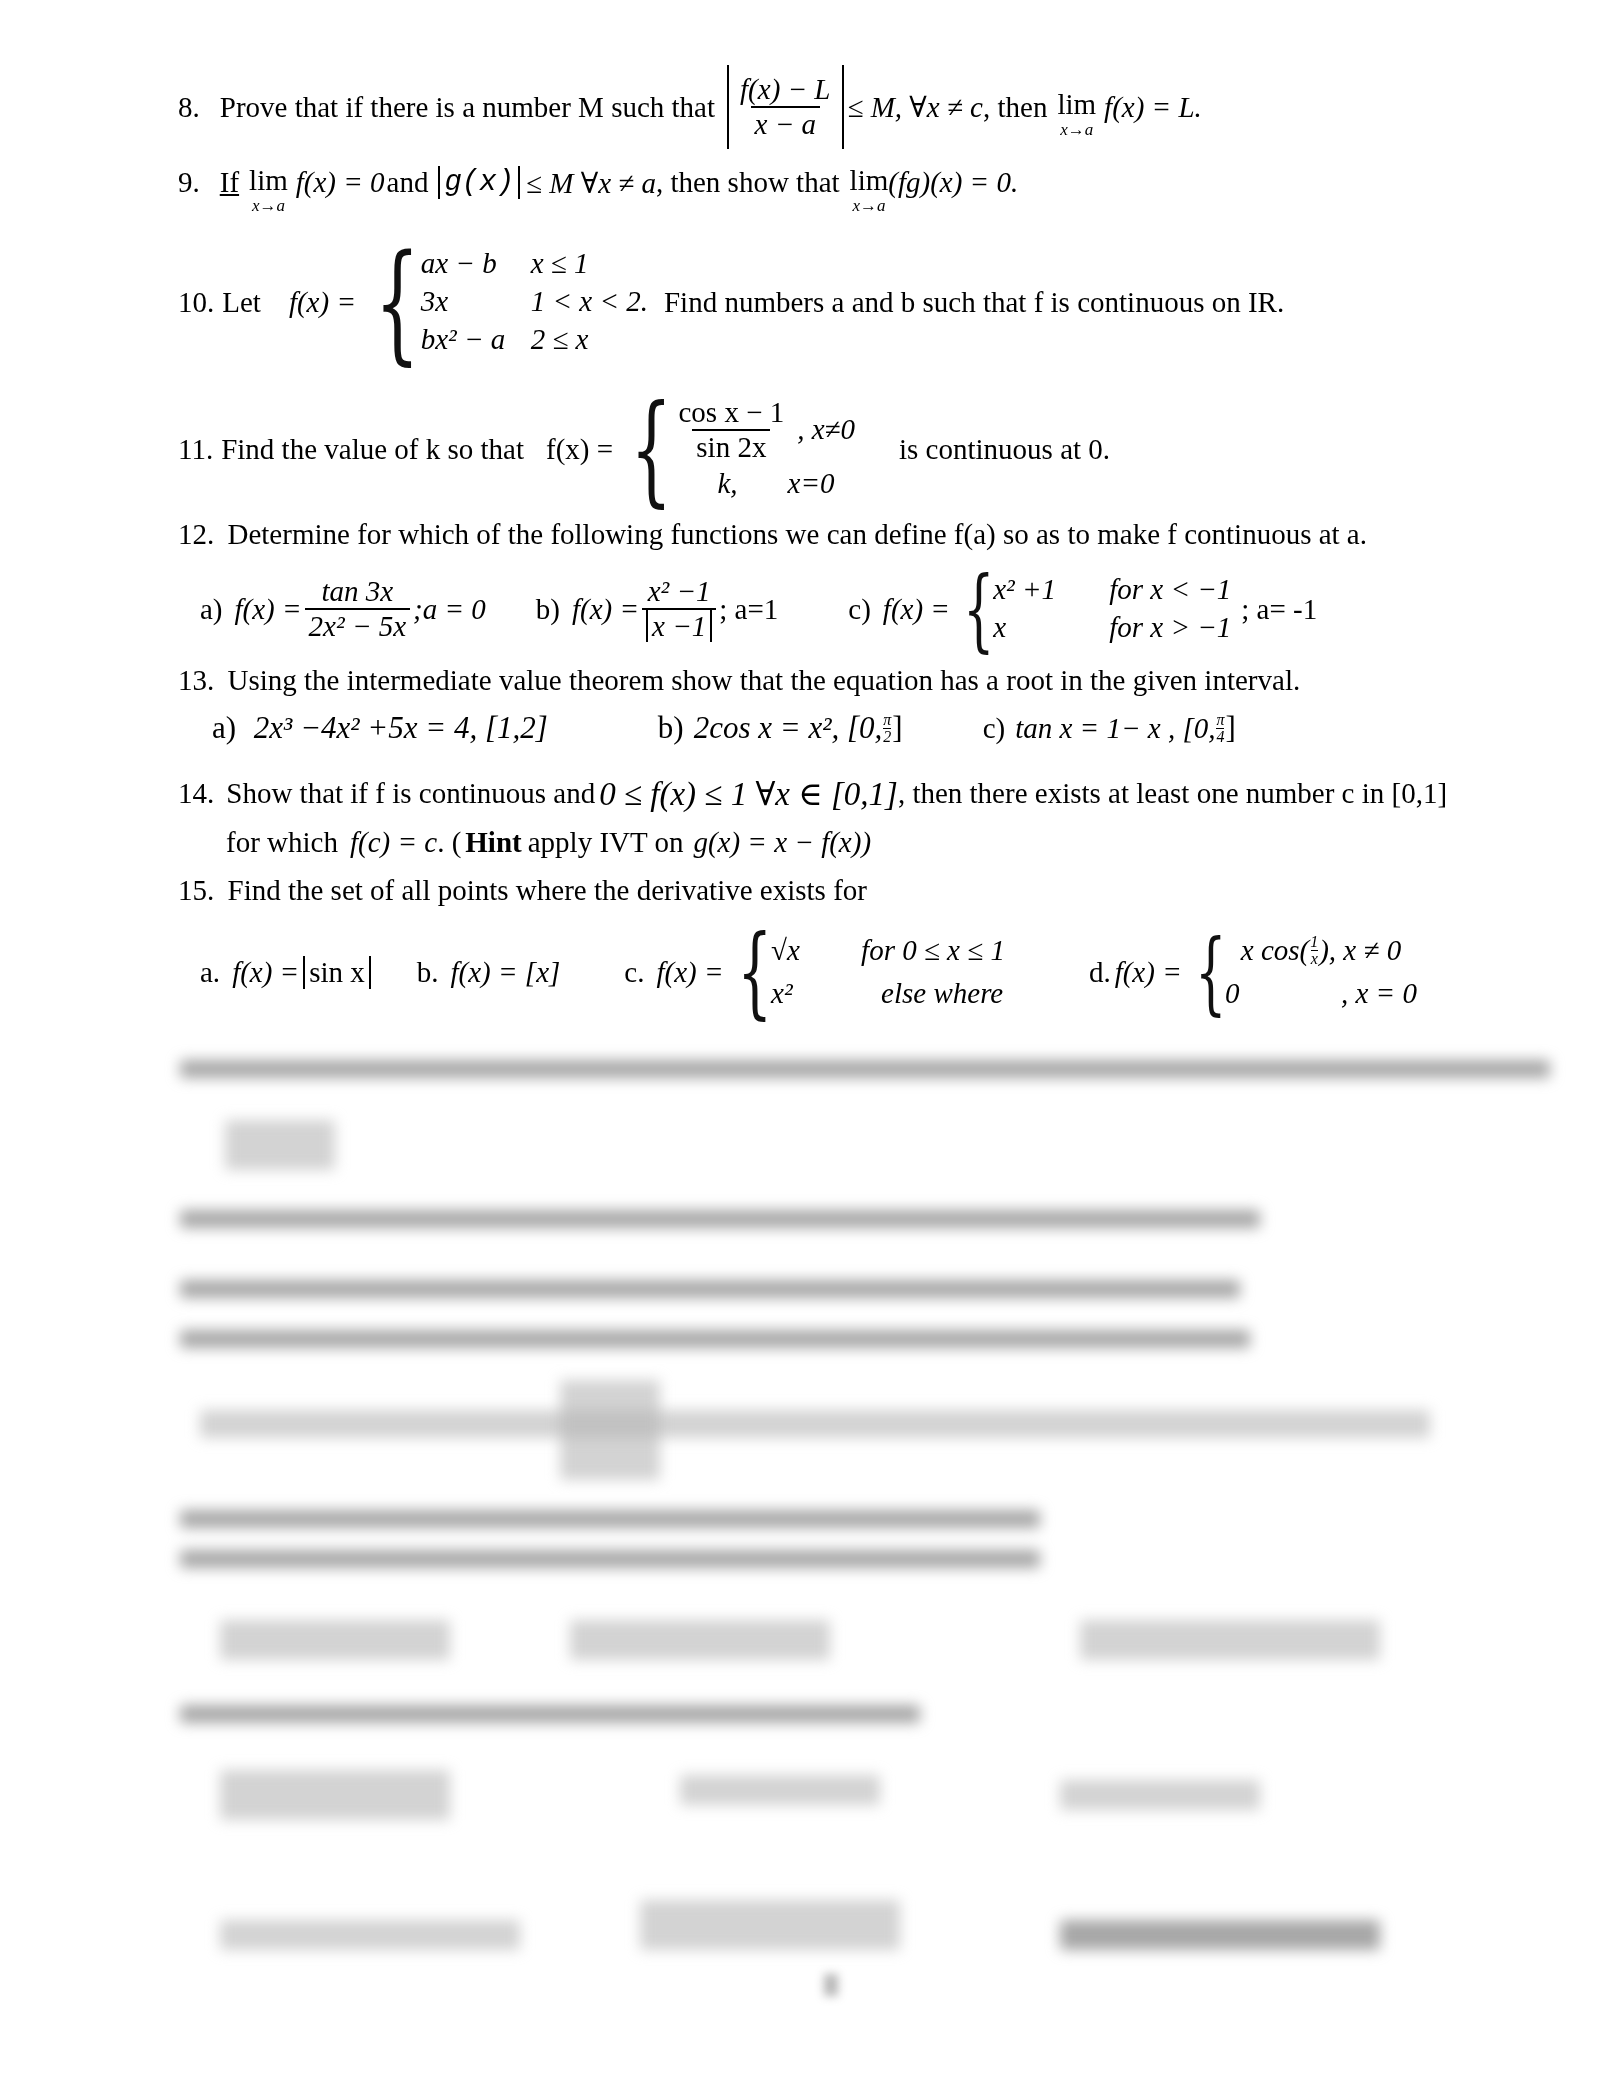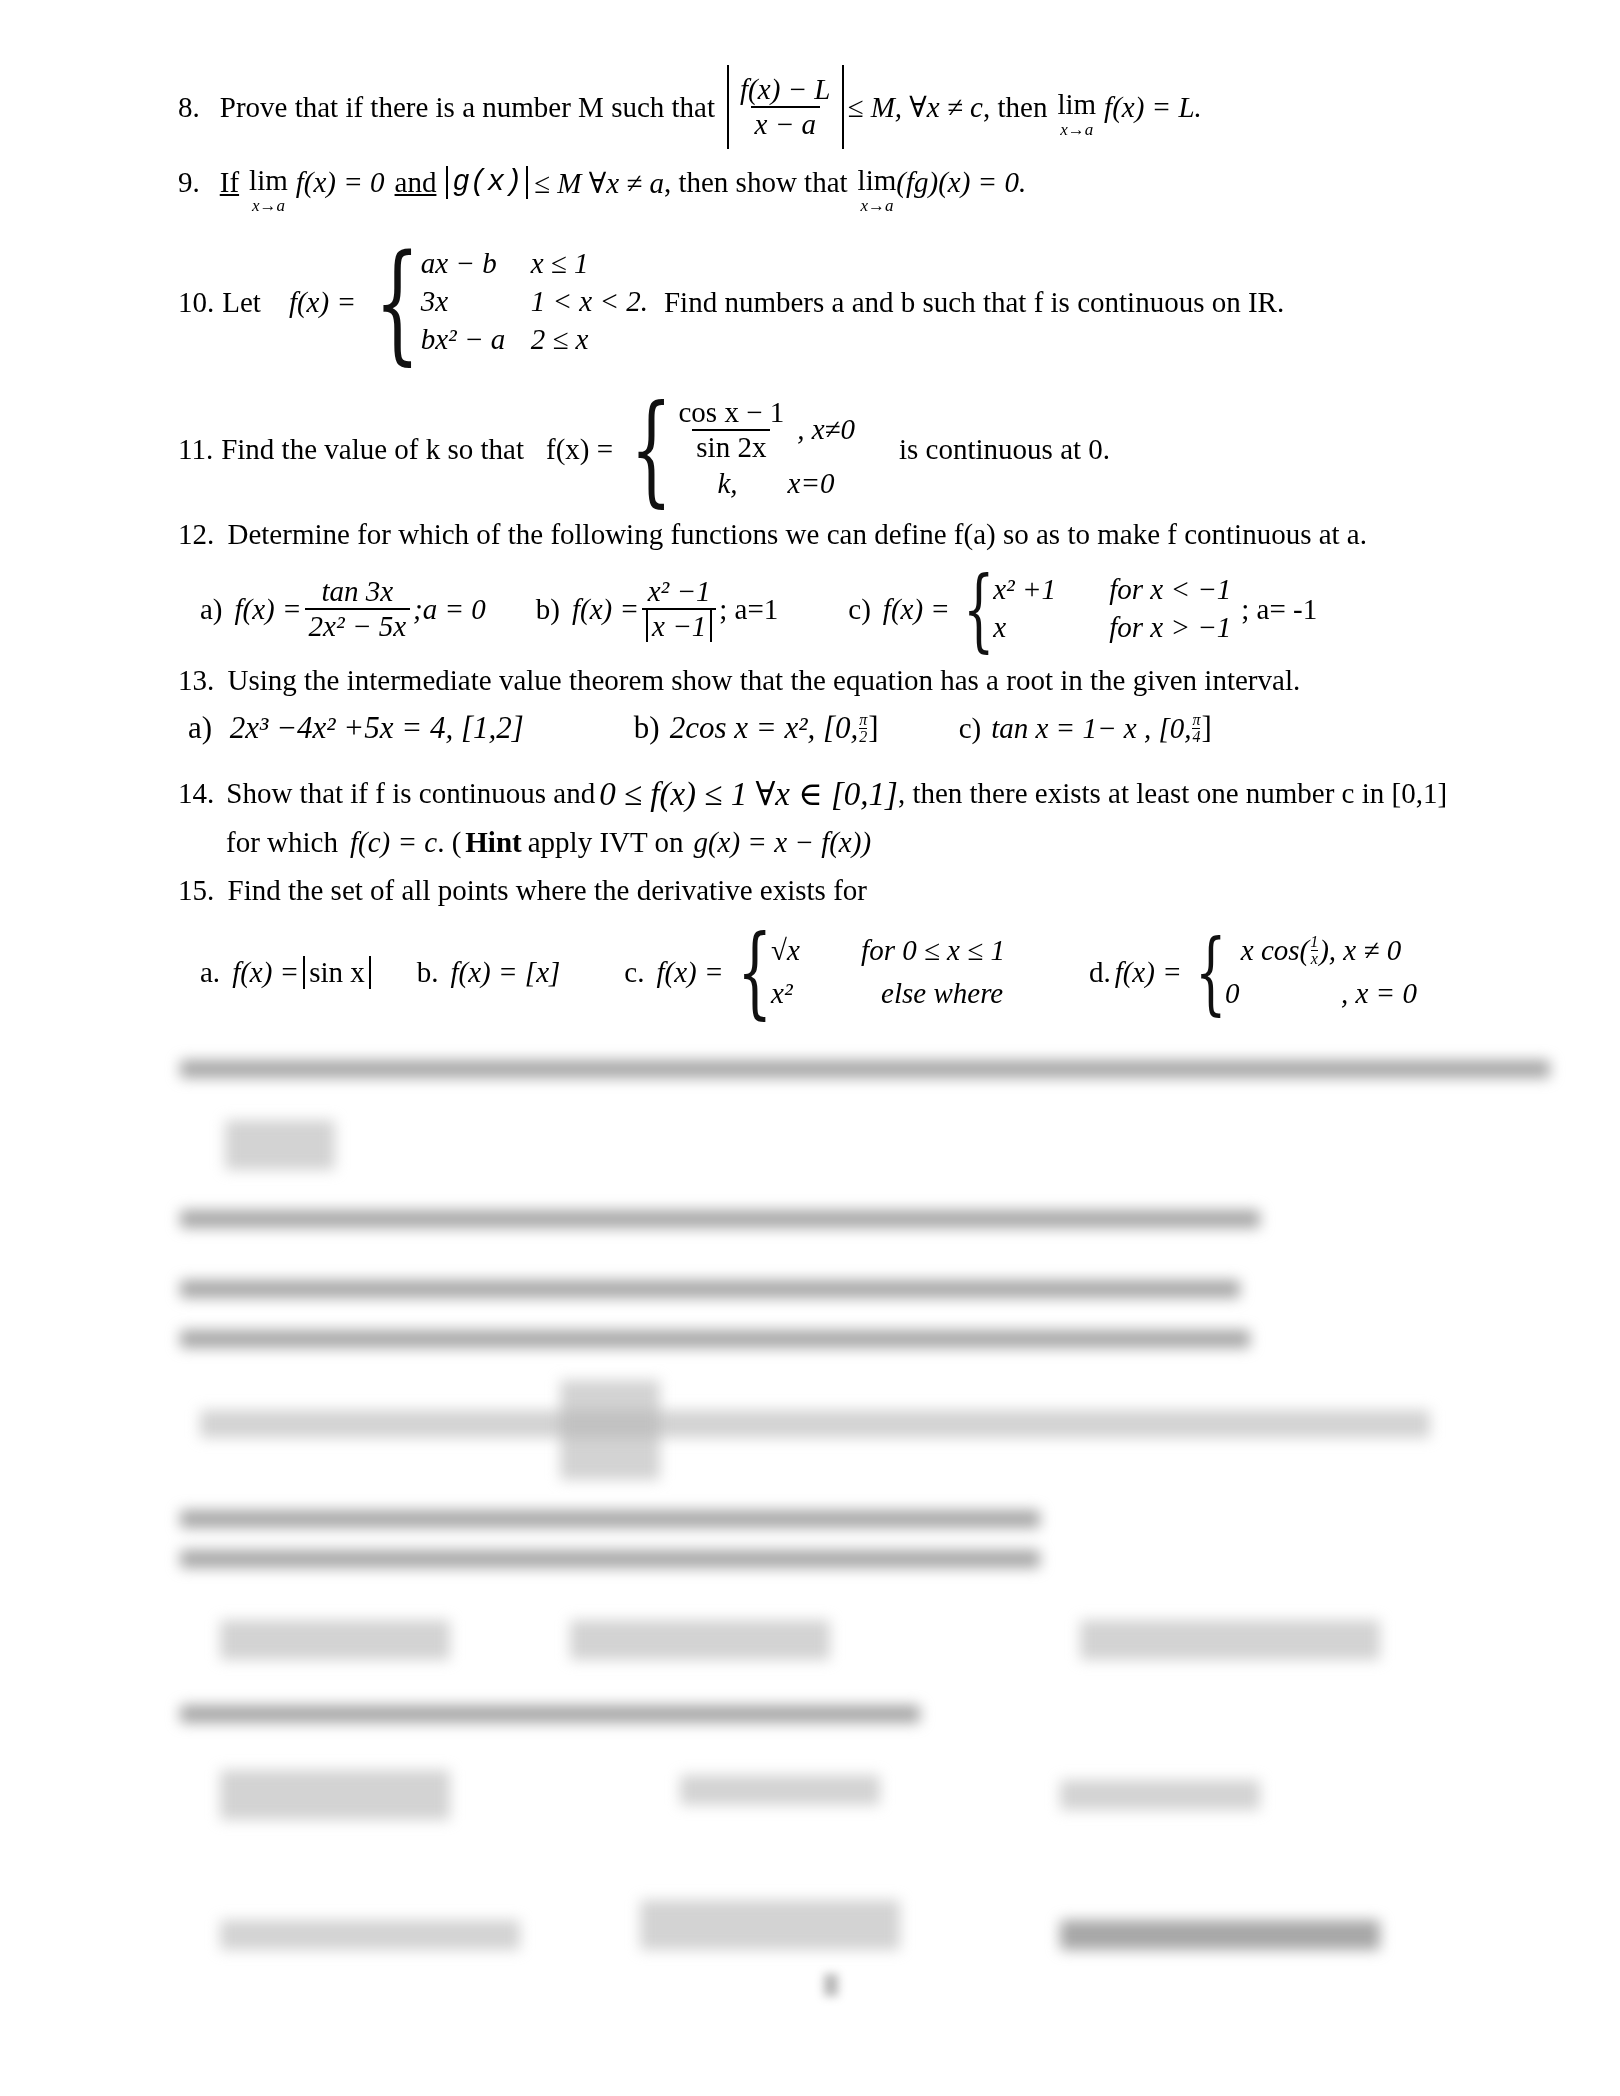--- a/index.html
+++ b/index.html
@@ -51,21 +51,21 @@
   </div>
 
   <div class="abs" style="left:178px;top:166px;display:flex;align-items:flex-start;">
     <span>9.</span>
     <span style="margin-left:20px;text-decoration:underline;">If</span>
     <span class="lim" style="margin-left:10px;">
       <span>lim</span>
       <span class="sub">x→a</span>
     </span>
     <span class="m" style="margin-left:8px;">f(x) = 0</span>
-    <span style="margin-left:10px;text-decoration:underline;">and</span>
+    <span style="margin-left:2px;">and</span>
     <span class="abs-bar m" style="margin-left:10px;font-family:Liberation Mono, monospace;">g(x)</span>
     <span class="m" style="margin-left:6px;">≤ M ∀x ≠ a</span>
     <span>, then show that</span>
     <span class="lim" style="margin-left:10px;">
       <span>lim</span>
       <span class="sub">x→a</span>
     </span>
     <span class="m">(fg)(x) = 0.</span>
   </div>
 
@@ -156,21 +156,21 @@
         </span>
       </span>
       <span style="margin-left:10px;">; a= -1</span>
     </span>
   </div>
 
   <div class="abs" style="left:178px;top:664px;">
     <span>13.</span>
     <span style="margin-left:6px;">Using the intermediate value theorem show that the equation has a root in the given interval.</span>
   </div>
-  <div class="abs" style="left:188px;top:710px;display:flex;align-items:center;font-size:31px;">
+  <div class="abs" style="left:212px;top:710px;display:flex;align-items:center;font-size:31px;">
     <span>
       <span>a)</span>
       <span class="m" style="margin-left:10px;">2x³ −4x² +5x = 4, [1,2]</span>
     </span>
     <span style="margin-left:110px;display:inline-flex;align-items:center;">
       <span>b)</span>
       <span class="m" style="margin-left:10px;">2cos x = x², [0,</span>
       <span class="sfrac m">
           <span class="num">π</span>
           <span class="den">2</span>

